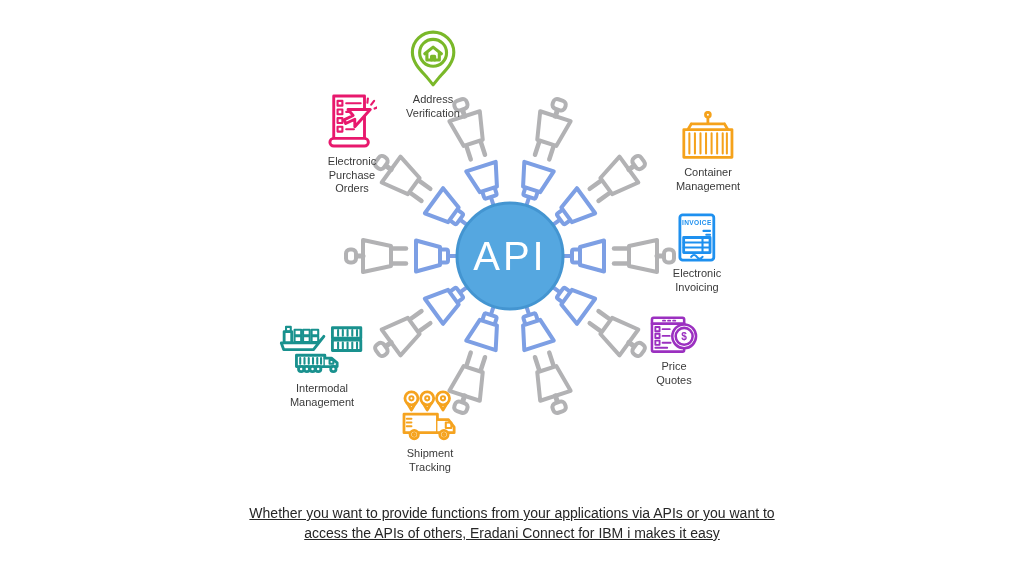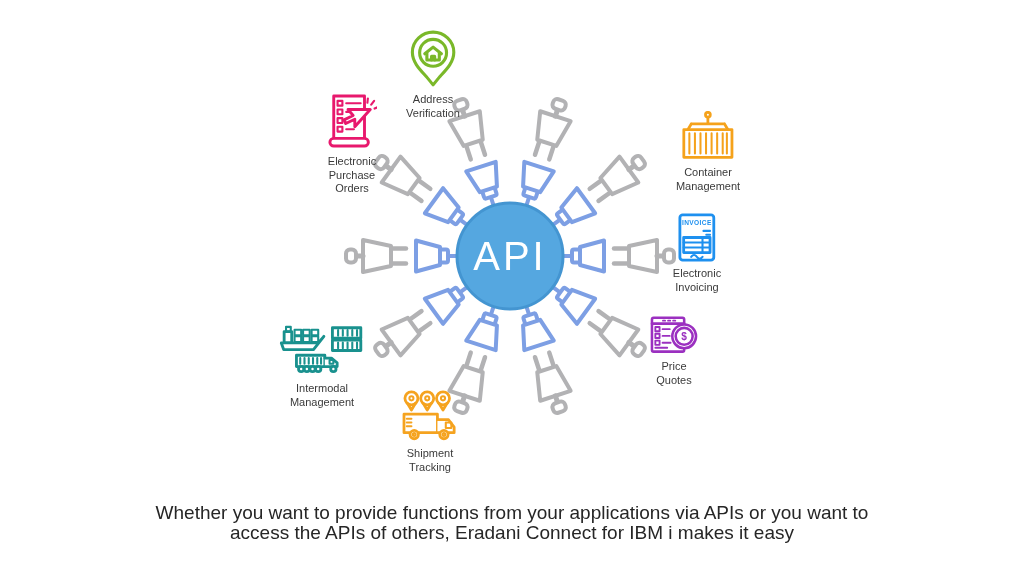--- a/index.html
+++ b/index.html
@@ -20,22 +20,23 @@
     stroke-linecap:round; stroke-linejoin:round;
   }
   .icon .wf { fill:#ffffff; }
   .icon .thin { stroke-width:2.2; }
   .icon text {
     stroke:none; fill:currentColor; font-weight:bold;
     font-family:"Liberation Sans", sans-serif; text-anchor:middle;
   }
   .caption {
     position:absolute; left:0; right:0; top:503px; margin:0;
-    text-align:center; font-size:19px; line-height:20px; color:#262626;
+    text-align:center; font-size:14px; line-height:20px; color:#262626;
     white-space:pre-line;
+    text-decoration:underline;
   }
 </style>
 </head>
 <body>
 
 <div class="page">
 
   <svg class="hub-svg" width="1024" height="576" viewBox="0 0 1024 576">
     <defs>
       <g id="socket" fill="none" stroke-width="4" stroke-linecap="round" stroke-linejoin="round">

